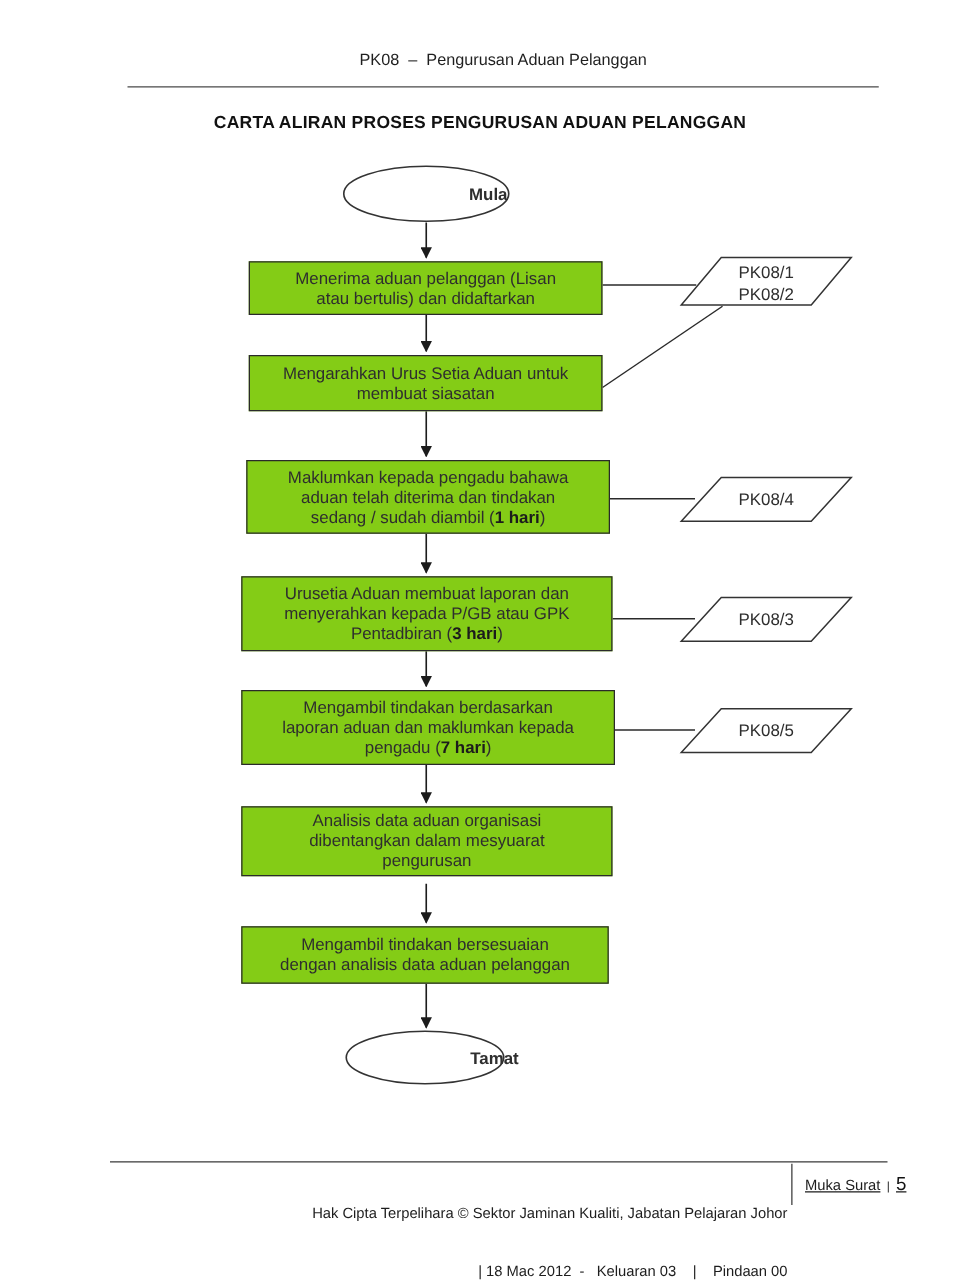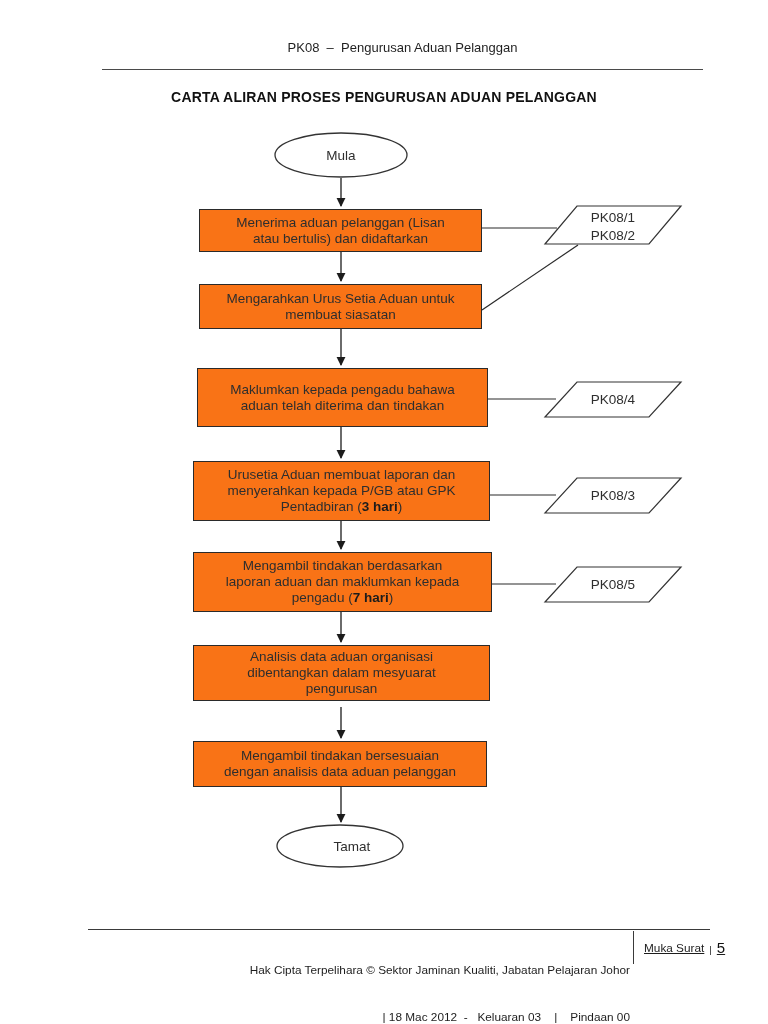--- a/index.html
+++ b/index.html
@@ -14,27 +14,27 @@
     text-align:center; font-size:13px; color:#1f1f1f;
     padding-bottom:14px; border-bottom:1.5px solid #4a4a4a;
     white-space:pre;
   }
   .doc-title {
     position:absolute; top:89px; left:0; width:768px; text-align:center;
     font-size:14px; font-weight:bold; color:#111; letter-spacing:0.2px;
   }
   svg.flow { position:absolute; left:0; top:0; }
   .fbox {
-    position:absolute; border:1.7px solid #2a2a2a; background:#f97316;
+    position:absolute; border:1.7px solid #2a2a2a; background:#84cc16;
     display:flex; flex-direction:column; justify-content:center;
     text-align:center; font-size:13.5px; line-height:16px; color:#2e2e2e;
   }
   .fbox b { font-weight:bold; color:#1c1c1c; }
   .olabel {
-    position:absolute; text-align:center; font-size:13.5px; color:#2e2e2e;
+    position:absolute; text-align:right; font-size:13.5px; color:#2e2e2e;font-weight:bold;
   }
   .dlabel {
     position:absolute; text-align:center; font-size:13.5px; line-height:18px; color:#2e2e2e;
   }
   .footer-rule { position:absolute; left:88px; top:929px; width:622px; border-top:1.4px solid #3a3a3a; }
   .footer-text {
     position:absolute; top:932px; left:138px; width:492px; text-align:right;
     font-size:11.8px; line-height:15.5px; color:#1d1d1d; white-space:pre;
   }
   .footer-divider { position:absolute; left:633px; top:931px; height:33px; border-left:1.3px solid #3a3a3a; }
@@ -92,20 +92,21 @@
     <div><span>Menerima aduan pelanggan (Lisan</span></div>
     <div><span>atau bertulis) dan didaftarkan</span></div>
   </div>
   <div class="fbox" style="left:199px;top:284px;width:283px;height:45px">
     <div><span>Mengarahkan Urus Setia Aduan untuk</span></div>
     <div><span>membuat siasatan</span></div>
   </div>
   <div class="fbox" style="left:197px;top:368px;width:291px;height:59px">
     <div><span>Maklumkan kepada pengadu bahawa</span></div>
     <div><span>aduan telah diterima dan tindakan</span></div>
+    <div><span>sedang / sudah diambil (</span><b>1 hari</b><span>)</span></div>
   </div>
   <div class="fbox" style="left:193px;top:461px;width:297px;height:60px">
     <div><span>Urusetia Aduan membuat laporan dan</span></div>
     <div><span>menyerahkan kepada P/GB atau GPK</span></div>
     <div><span>Pentadbiran (</span><b>3 hari</b><span>)</span></div>
   </div>
   <div class="fbox" style="left:193px;top:552px;width:299px;height:60px">
     <div><span>Mengambil tindakan berdasarkan</span></div>
     <div><span>laporan aduan dan maklumkan kepada</span></div>
     <div><span>pengadu (</span><b>7 hari</b><span>)</span></div>

